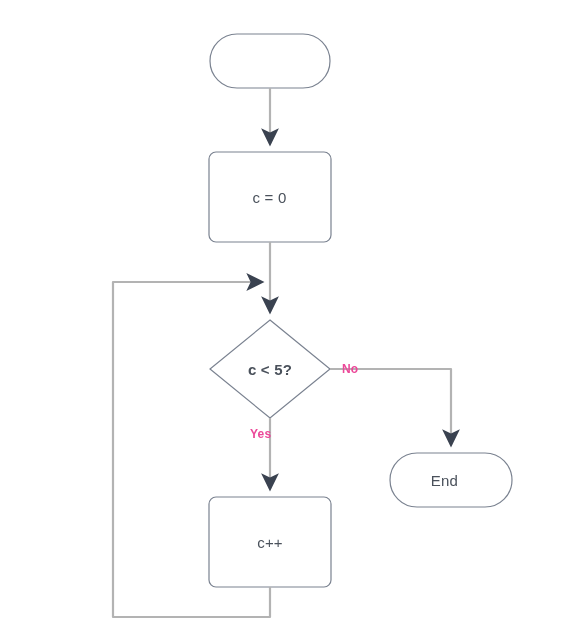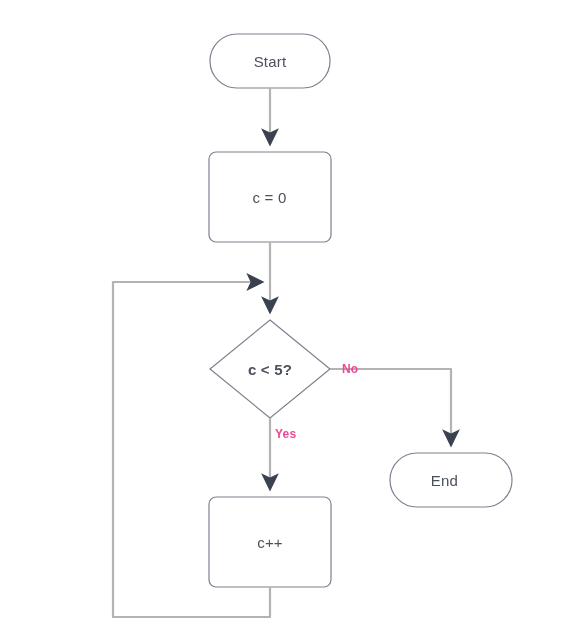--- a/index.html
+++ b/index.html
@@ -87,27 +87,26 @@
 
     <path d="M 270 242 L 270 312" fill="none" stroke="#b3b3b3" stroke-width="2.2" marker-end="url(#arrow-light)"></path>
 
     <path d="M 330 369 L 451 369 L 451 445" fill="none" stroke="#b3b3b3" stroke-width="2.2" stroke-linejoin="round" marker-end="url(#arrow-light)"></path>
 
     <path d="M 270 418 L 270 489" fill="none" stroke="#b3b3b3" stroke-width="2.2" marker-end="url(#arrow-light)"></path>
 
     <path d="M 270 587 L 270 617 L 113 617 L 113 282 L 262 282" fill="none" stroke="#b3b3b3" stroke-width="2.2" stroke-linejoin="round" marker-end="url(#arrow-light)"></path>
   </svg>
 
-  <div class="node-label" style="left:210px; top:53px; width:120px;">Start</div>
 
   <div class="node-label" style="left:209px; top:189px; width:121px;">c = 0</div>
 
   <div class="node-label" style="left:210px; top:361px; width:120px;font-weight:bold;">c &lt; 5?</div>
 
   <div class="node-label" style="left:209px; top:534px; width:122px;">c++</div>
 
   <div class="node-label" style="left:390px; top:472px; width:109px;">End</div>
 
   <div class="edge-label" style="left:342px; top:362px;">No</div>
 
-  <div class="edge-label" style="left:275px; top:427px;">Yes</div>
+  <div class="edge-label" style="left:250px; top:427px;">Yes</div>
 
 </div>
 
 </body></html>

